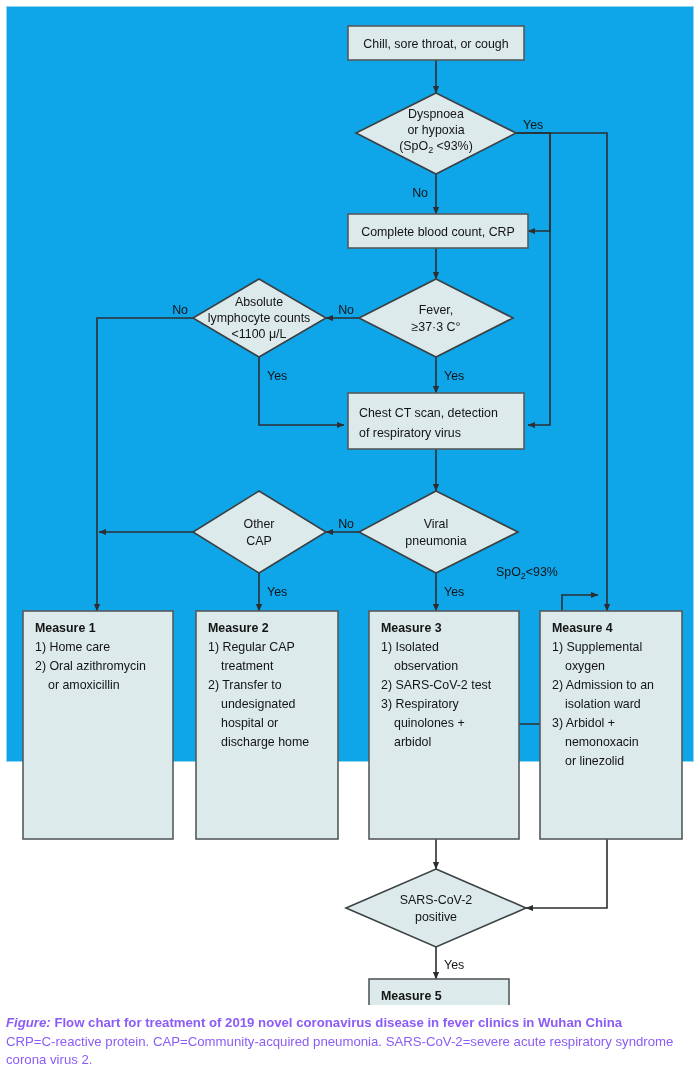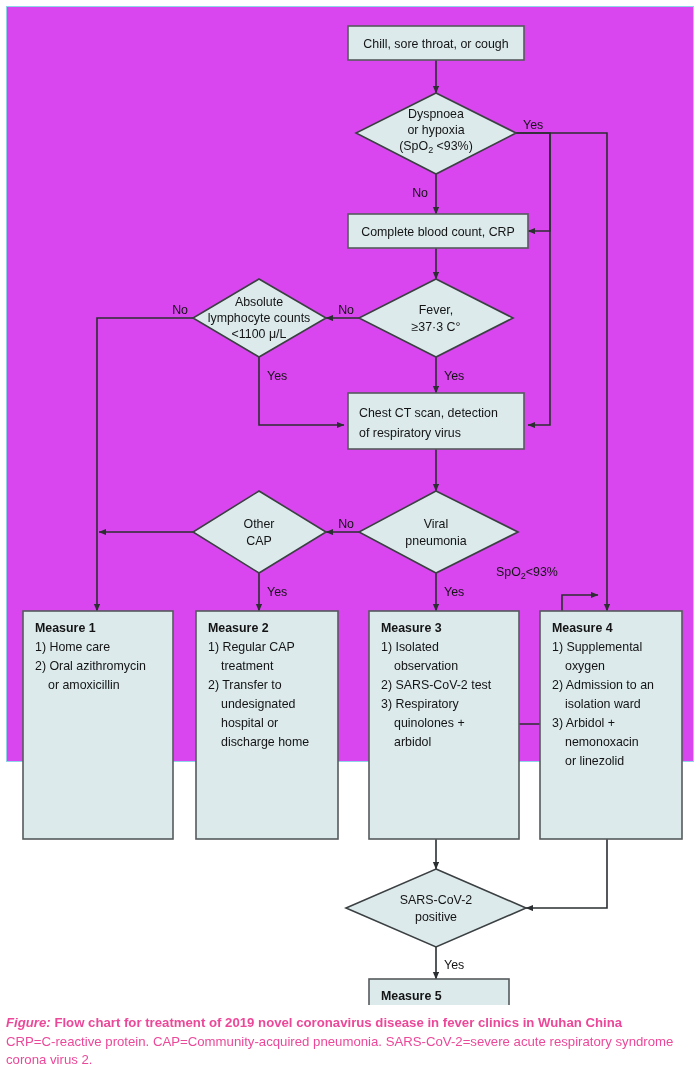--- a/index.html
+++ b/index.html
@@ -16,21 +16,21 @@
     overflow: hidden;
   }
   #figure-frame {
     position: absolute;
     left: 6px;
     top: 6px;
     width: 688px;
     height: 756px;
     border: 1.5px solid #8fd3e8;
     box-sizing: border-box;
-    background: #d946ef;
+    background: #0ea5e9;
   }
   #flow-svg {
     position: absolute;
     left: 0;
     top: 0;
   }
   .node-box {
     fill: #dceaec;
     stroke: #555a5c;
     stroke-width: 1.6;
@@ -61,21 +61,21 @@
   .sub {
     font-size: 9px;
   }
   #caption {
     position: absolute;
     left: 6px;
     top: 1014px;
     width: 688px;
     font-size: 13.2px;
     line-height: 1.42;
-    color: #ec4899;
+    color: #8b5cf6;
   }
   #caption .cap-title {
     font-weight: bold;
   }
   #caption .cap-figure-word {
     font-weight: bold;
     font-style: italic;
   }
   #caption .cap-notes {
     font-weight: normal;

